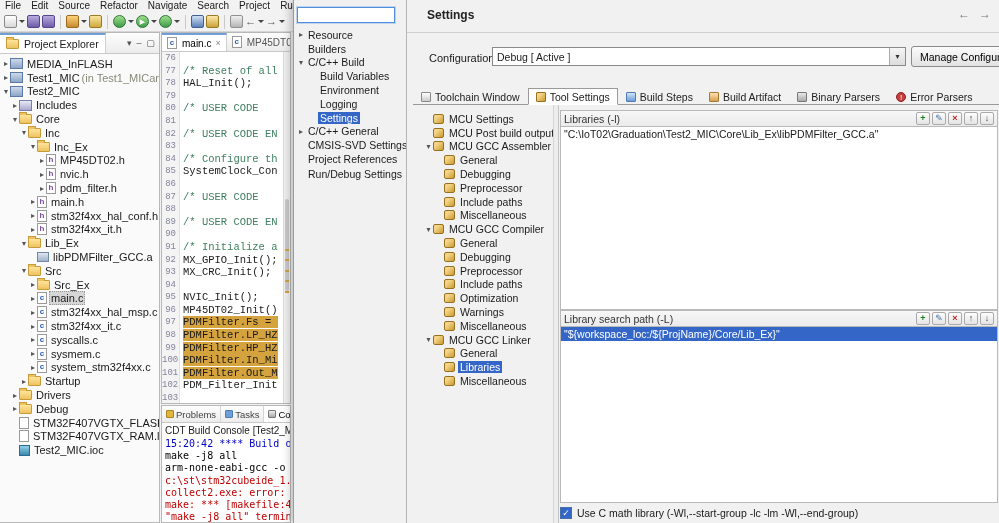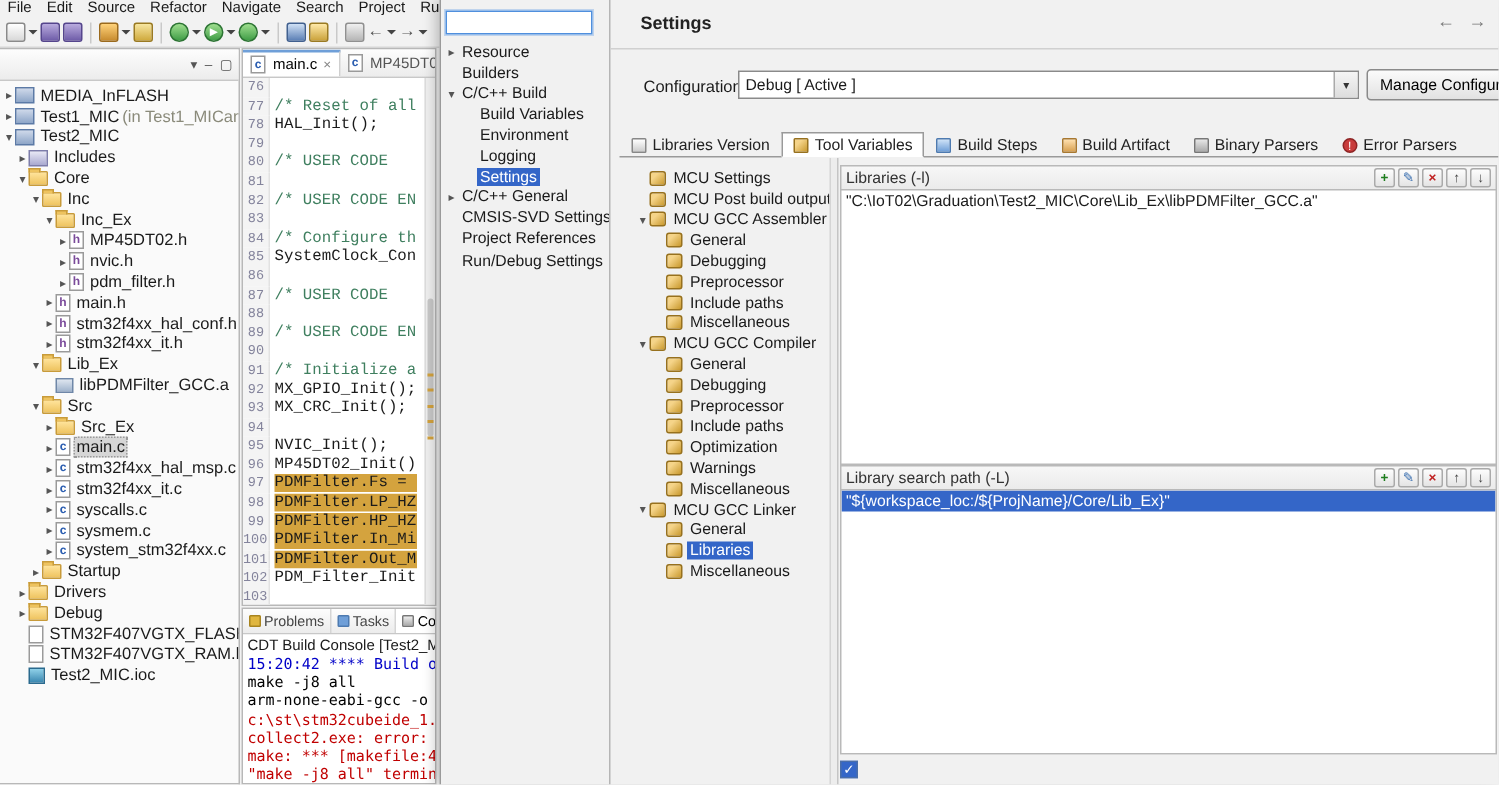--- a/index.html
+++ b/index.html
@@ -188,20 +188,24 @@
       <span class="dd"></span>
     </span>
     <span class="tb-item">
       <span class="tbg">→</span>
       <span class="dd"></span>
     </span>
   </div>
 
 <div id="explorer">
   <div class="view-header">
+    <div class="view-tab">
+      <span class="ticon i-folder"></span>
+      <span>Project Explorer</span>
+    </div>
     <div class="view-actions" id="pe-actions">
         <span class="va">▾</span>
         <span class="va">–</span>
         <span class="va">▢</span>
       </div>
   </div>
   <div id="project-tree">
       <div class="trow" style="padding-left: 2px;">
         <span class="arrow">▸</span>
         <span class="ticon i-project"></span>
@@ -492,25 +496,25 @@
     <span id="config-label">Configuration:</span>
     <div id="config-select">
       <span>Debug  [ Active ]</span>
       <span class="sel-arrow">▾</span>
     </div>
     <button id="manage-btn">Manage Configurations...</button>
 
     <div id="settings-tabs">
         <span class="stab">
           <span class="sticon ic-doc"></span>
-          <span>Libraries Version</span>
+          <span>Toolchain Window</span>
         </span>
         <span class="stab active">
           <span class="sticon ic-wrench"></span>
-          <span>Tool Variables</span>
+          <span>Tool Settings</span>
         </span>
         <span class="stab">
           <span class="sticon ic-steps"></span>
           <span>Build Steps</span>
         </span>
         <span class="stab">
           <span class="sticon ic-artifact"></span>
           <span>Build Artifact</span>
         </span>
         <span class="stab">
@@ -654,15 +658,16 @@
             <span class="gact ">↓</span>
           </span>
       </div>
       <div class="group-list" id="path-list">
           <div class="lrow sel">"${workspace_loc:/${ProjName}/Core/Lib_Ex}"</div>
         </div>
     </div>
 
     <div id="math-row">
       <span id="math-box" class="checked">✓</span>
+      <span>Use C math library (-Wl,--start-group -lc -lm -Wl,--end-group)</span>
     </div>
   </div>
 </div>
 
 </body></html>

